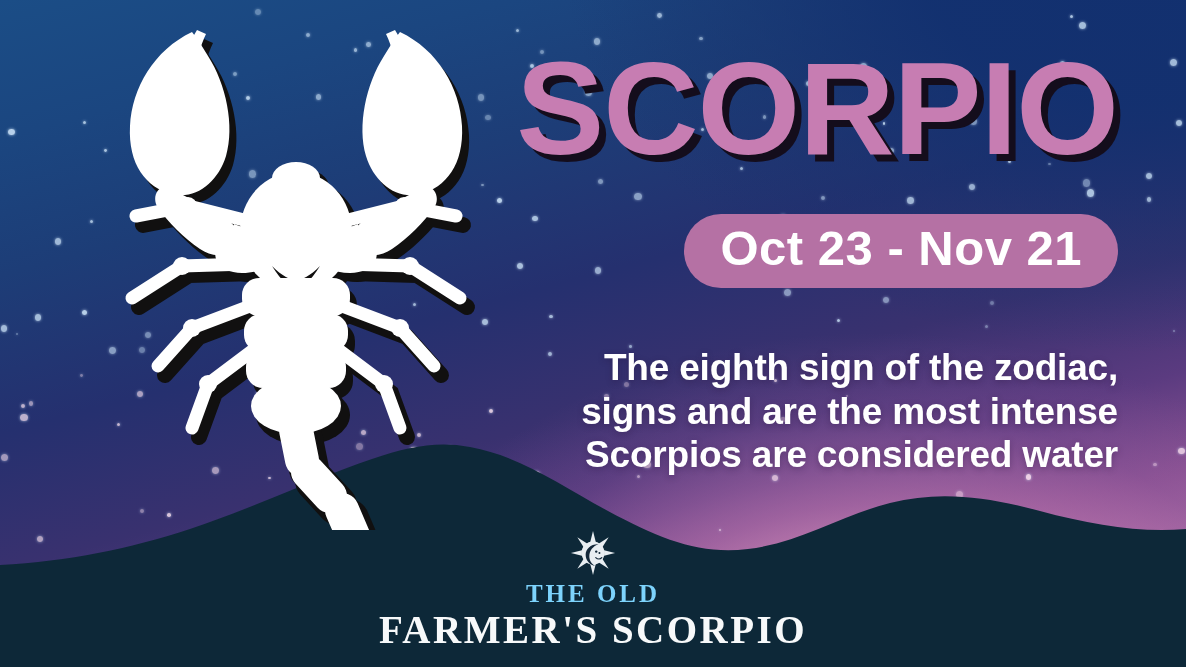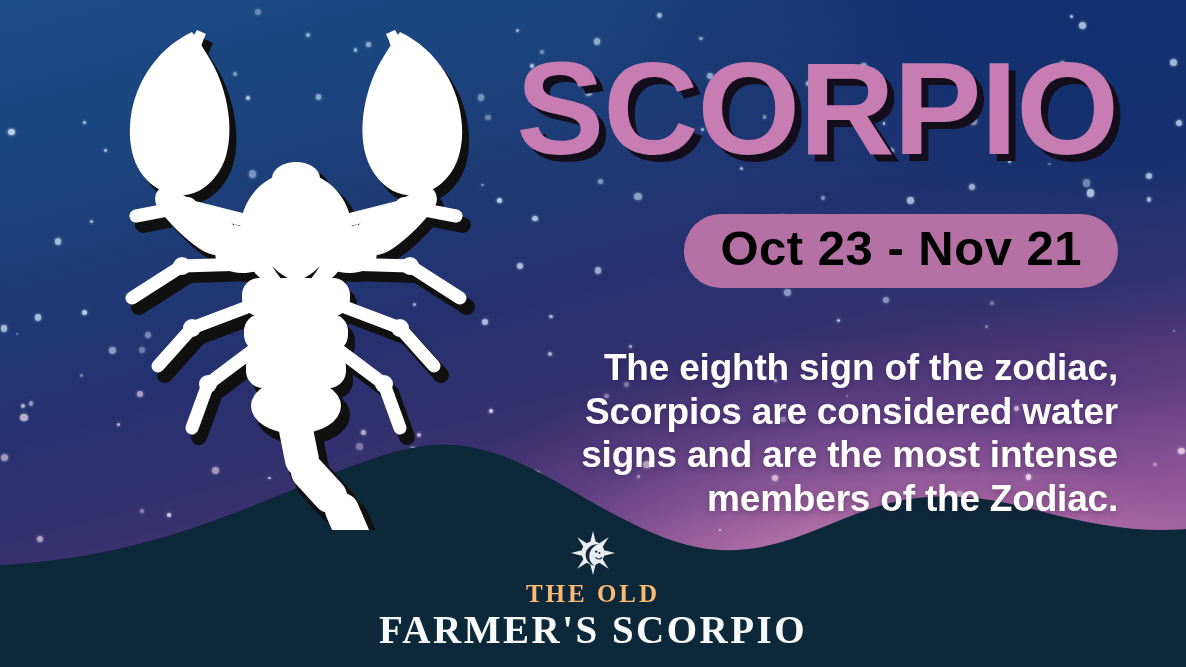--- a/index.html
+++ b/index.html
@@ -76,21 +76,21 @@
     color:#c77db2;
     text-shadow:7px 7px 0 #140d1c;
     white-space:nowrap;
     font-family:"Liberation Sans", sans-serif;
   }
   .date-pill {
     position:absolute; right:22px; top:198px;
     background:#b571a4;
     border-radius:60px;
     padding:9px 36px 14px 36px;
-    color:#000000;
+    color:#ffffff;
     font-size:49px;
     font-weight:700;
     letter-spacing:0.5px;
     white-space:nowrap;
     line-height:1.05;
   }
   .blurb {
     position:absolute; right:22px; top:330px; width:600px;
     text-align:right;
     color:#ffffff;
@@ -101,21 +101,21 @@
     text-shadow:0 2px 6px rgba(40,20,60,0.35);
   }
 
   
   .brand {
     position:absolute; left:0; right:0; bottom:14px;
     display:flex; flex-direction:column; align-items:center;
   }
   .brand-mark { width:46px; height:46px; margin-bottom:4px; }
   .brand-the-old {
-    color:#fdba74;
+    color:#7dd3fc;
     font-family:"Liberation Serif", serif;
     font-weight:700;
     font-size:25px;
     letter-spacing:3px;
     line-height:1.1;
   }
   .brand-name {
     color:#f7f9fa;
     font-family:"Liberation Serif", serif;
     font-weight:700;
@@ -418,23 +418,22 @@
     </g>
   </svg>
 
   <div class="right-col">
     <div class="sign-title">SCORPIO</div>
 
     <div class="date-pill">Oct 23 - Nov 21</div>
 
     <div class="blurb">
       <div>The eighth sign of the zodiac,</div>
+      <div>signs and are the most intense</div>
       <div>Scorpios are considered water</div>
-      <div>signs and are the most intense</div>
-      <div>members of the Zodiac.</div>
     </div>
   </div>
 
   <div class="brand">
     <svg class="brand-mark" viewBox="0 0 100 100">
       <g fill="#e9eef2">
 
         <g>
           <path d="M50 2 L56 26 L44 26 Z"></path>
           <path d="M50 98 L44 74 L56 74 Z"></path>

